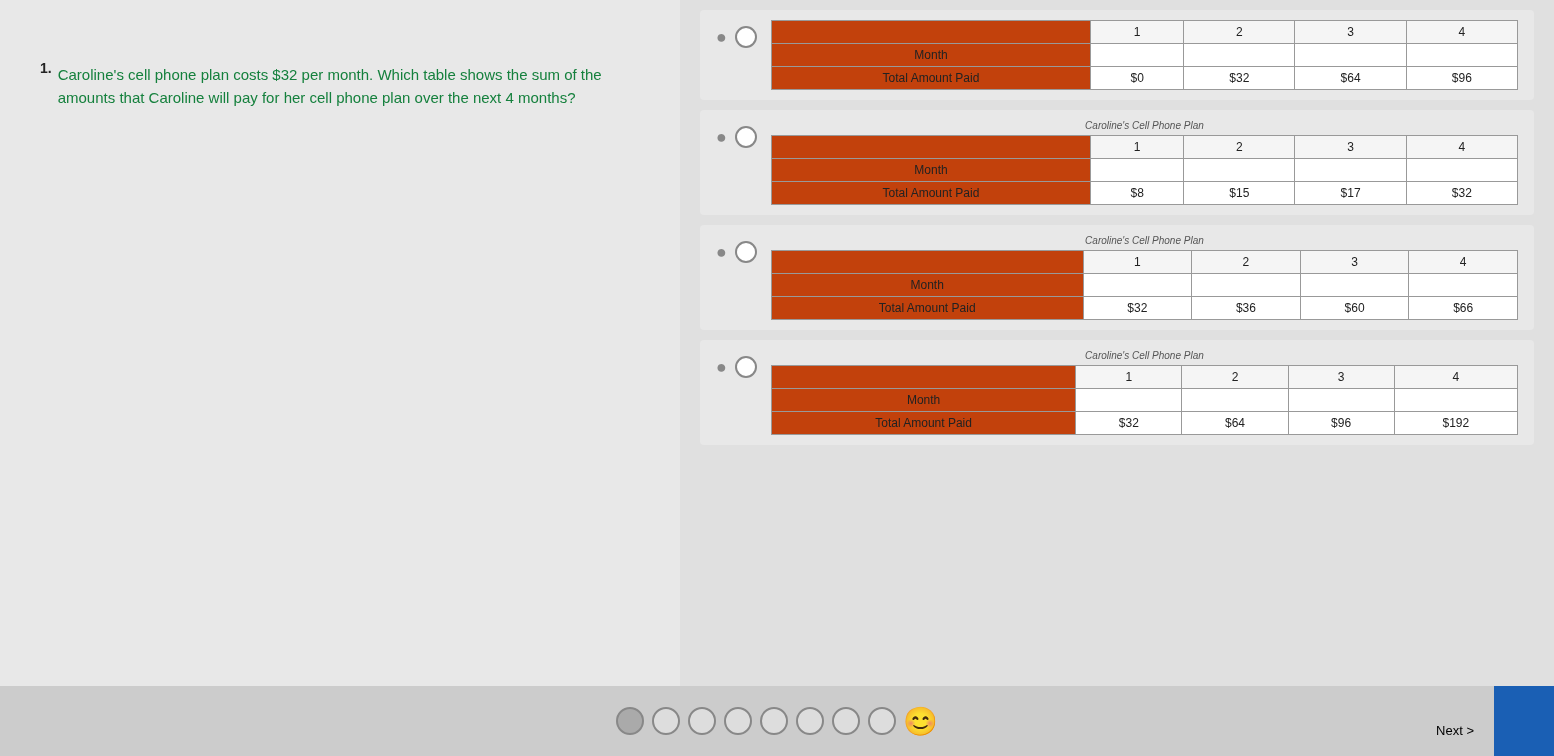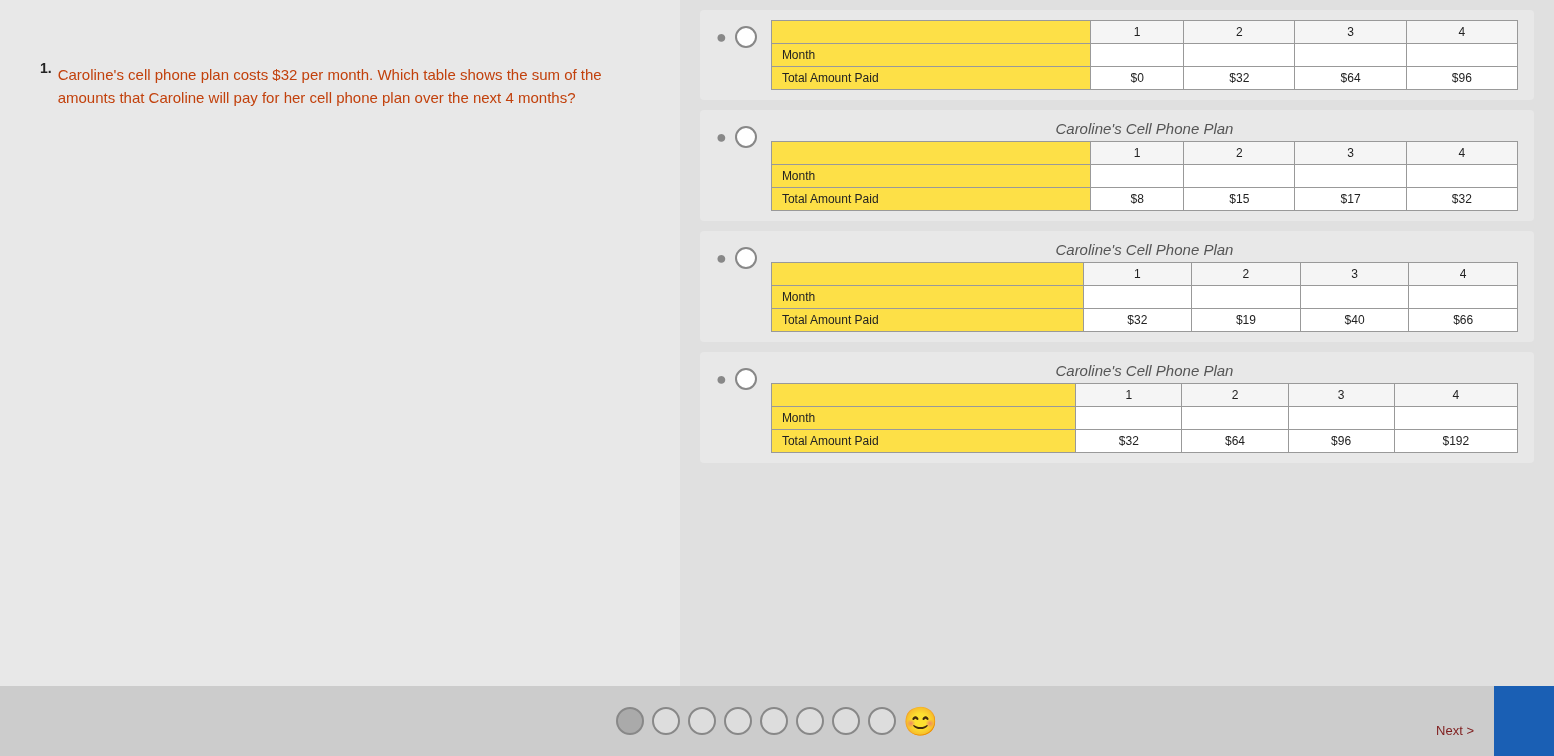--- a/index.html
+++ b/index.html
@@ -26,21 +26,21 @@
     }
 
     .question-number {
       font-size: 14px;
       font-weight: bold;
       color: #222;
     }
 
     .question-text {
       font-size: 15px;
-      color: #c2410c;
+      color: #15803d;
       line-height: 1.5;
       margin-top: 4px;
     }
 
     .answers-panel {
       flex: 1;
       background: #e0e0e0;
       padding: 10px 20px;
       display: flex;
       flex-direction: column;
@@ -78,21 +78,21 @@
       cursor: pointer;
       flex-shrink: 0;
     }
 
     .table-wrapper {
       flex: 1;
     }
 
     .table-title {
       text-align: center;
-      font-size: 15px;
+      font-size: 10px;
       color: #555;
       margin-bottom: 4px;
       font-style: italic;
     }
 
     .data-table {
       border-collapse: collapse;
       width: 100%;
       background: white;
     }
@@ -104,23 +104,23 @@
       font-size: 12px;
       color: #222;
     }
 
     .data-table th {
       background: #f5f5f5;
       font-weight: normal;
     }
 
     .data-table .row-header {
-      text-align: left;
+      text-align: center;
       font-weight: normal;
-      background: #fde047;
+      background: #c2410c;
       min-width: 110px;
     }
 
     .bottom-bar {
       position: absolute;
       bottom: 0;
       left: 0;
       right: 0;
       height: 70px;
       background: #ccc;
@@ -146,21 +146,21 @@
     .smiley {
       font-size: 28px;
       cursor: pointer;
     }
 
     .next-btn {
       position: absolute;
       right: 80px;
       bottom: 18px;
       font-size: 13px;
-      color: #7f1d1d;
+      color: #000000;
       cursor: pointer;
     }
 
     .blue-btn {
       position: absolute;
       right: 0;
       bottom: 0;
       width: 60px;
       height: 70px;
       background: #1a5fb4;
@@ -275,22 +275,22 @@
             <tr>
               <td class="row-header">Month</td>
               <td></td>
               <td></td>
               <td></td>
               <td></td>
             </tr>
             <tr>
               <td class="row-header">Total Amount Paid</td>
               <td>$32</td>
-              <td>$19</td>
-              <td>$40</td>
+              <td>$36</td>
+              <td>$60</td>
               <td>$66</td>
             </tr>
           </tbody>
         </table>
       </div>
     </div>
 
     <div class="answer-option">
       <div class="answer-left">
         <span class="dot-icon">●</span>

